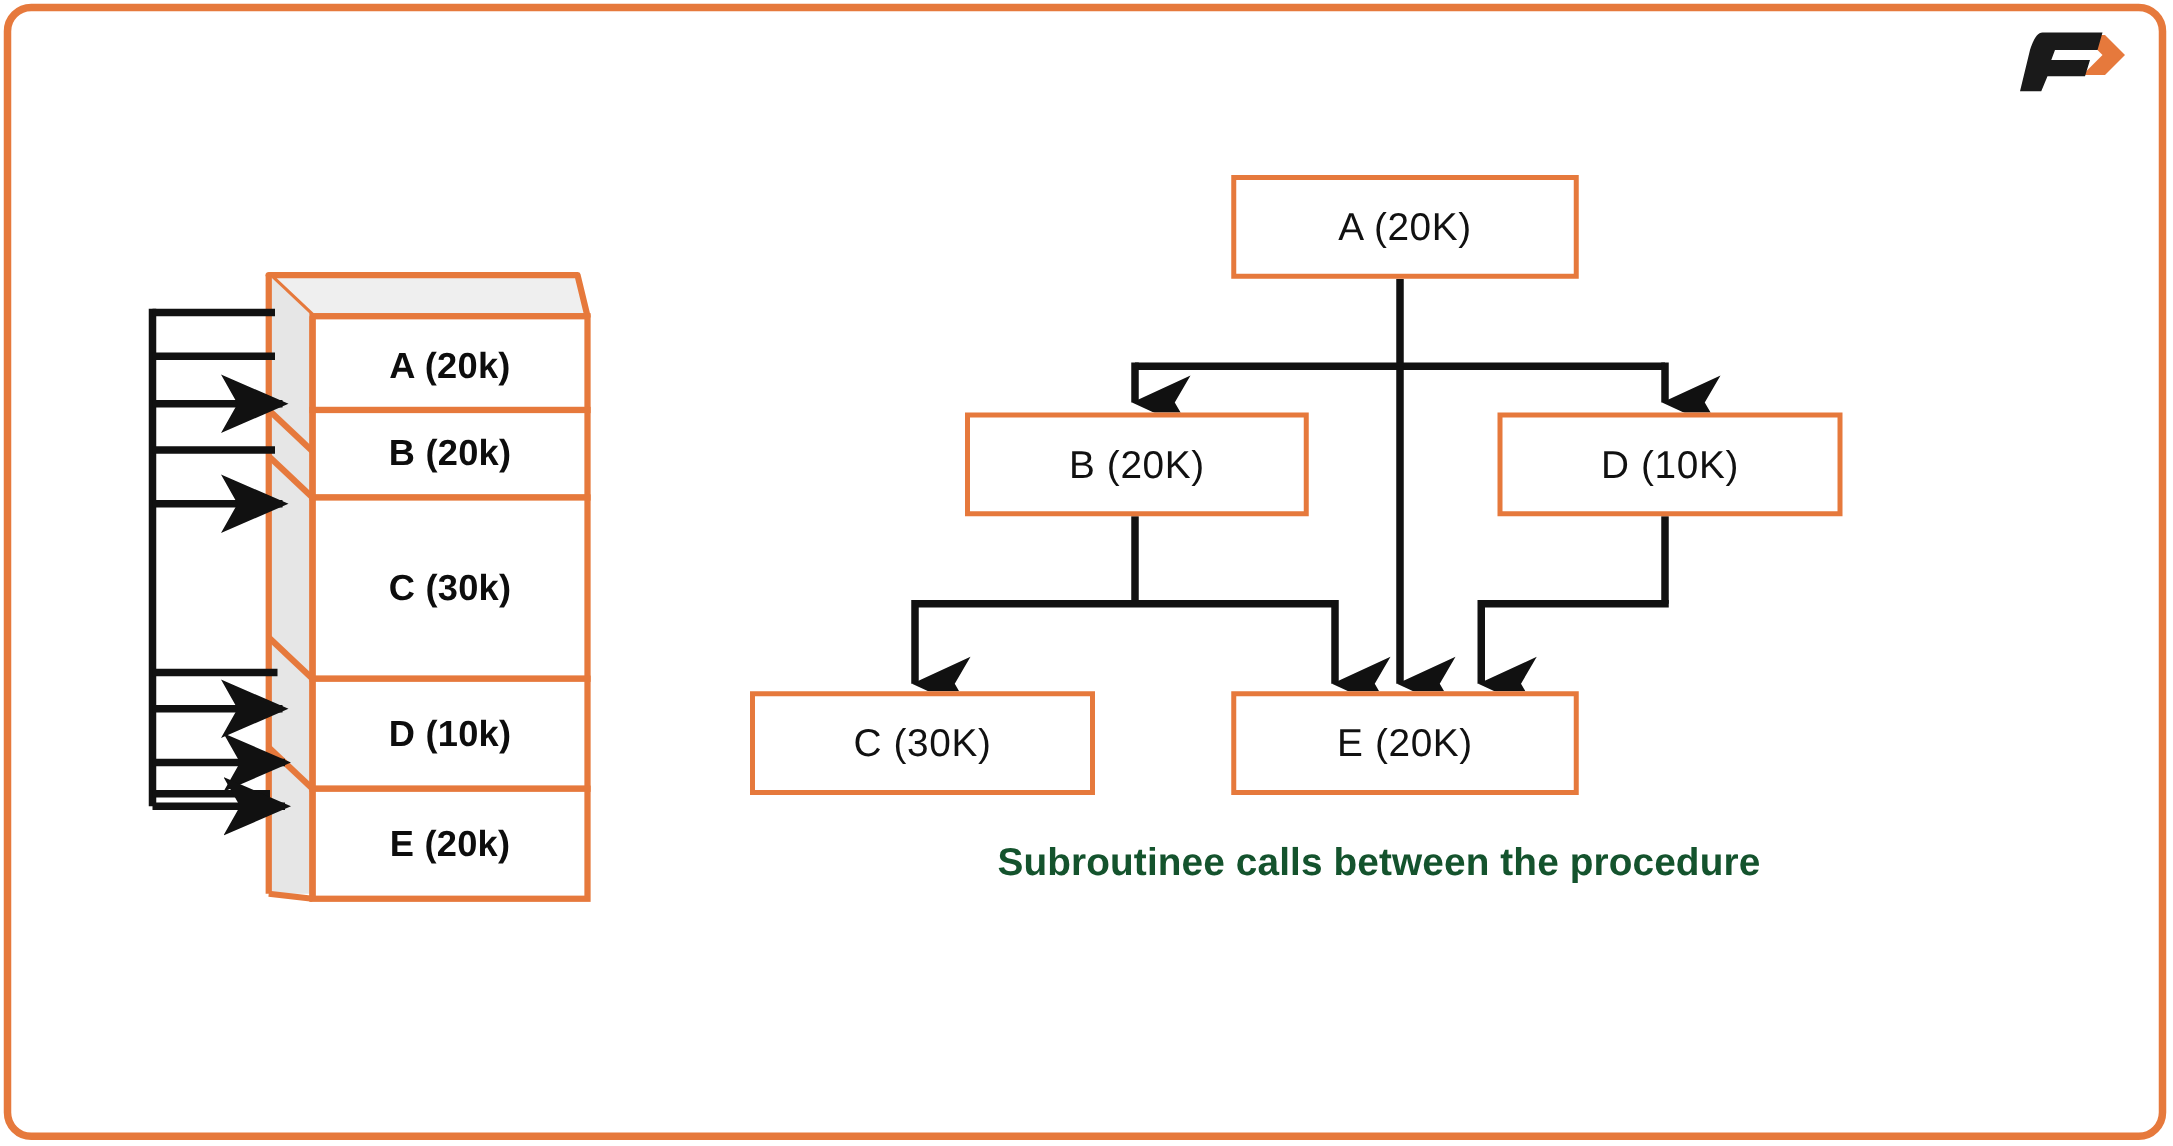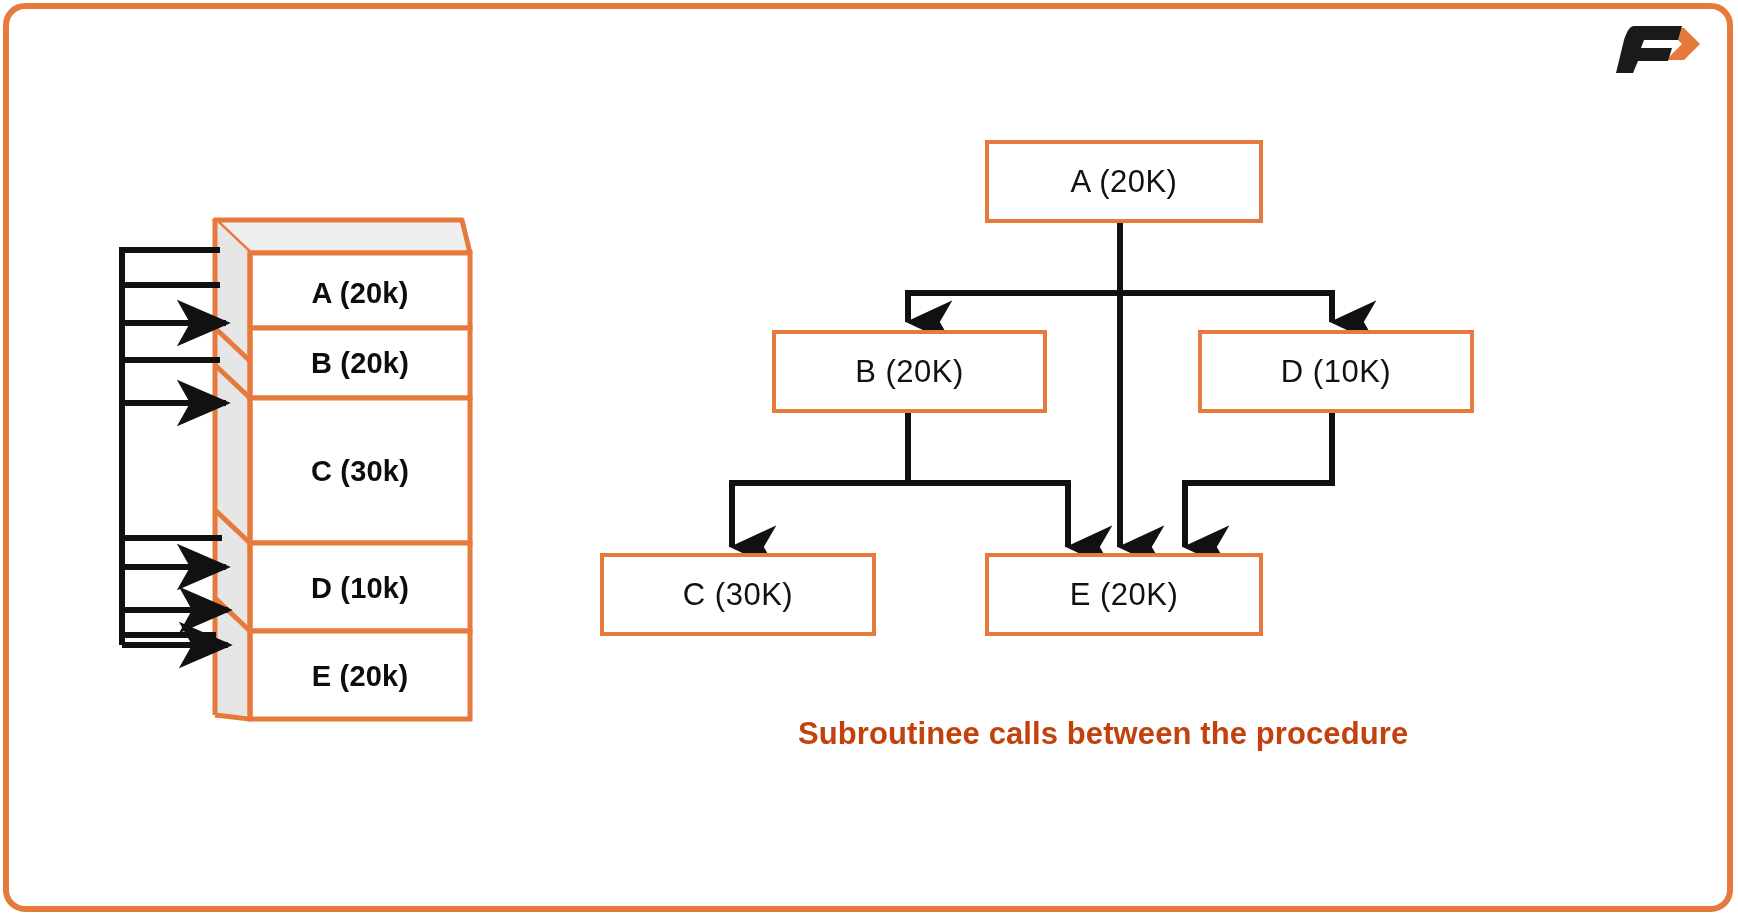--- a/index.html
+++ b/index.html
@@ -73,24 +73,23 @@
     font-size:31px;
     font-weight:400;
     letter-spacing:0.5px;
     white-space:nowrap;
   }
   .caption{
     position:absolute;
     left:798px;top:672px;
     font-size:31px;
     font-weight:bold;
-    color:#c2410c;
+    color:#14532d;
     white-space:nowrap;
     letter-spacing:0.1px;
-    margin-top:44px;
   }
 </style>
 </head>
 <body>
 
 <div class="page">
 
   <div class="frame"></div>
 
   <div class="logo">

